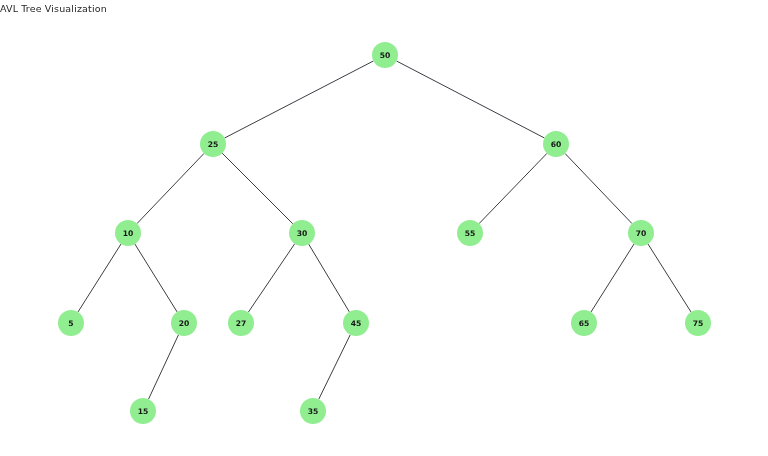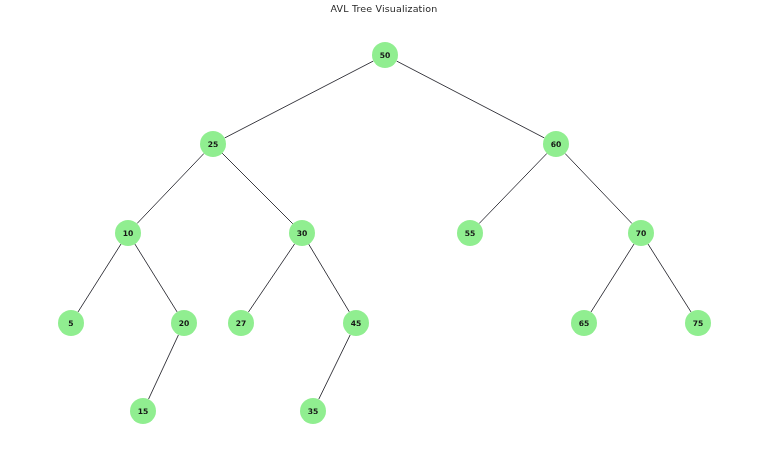--- a/index.html
+++ b/index.html
@@ -20,21 +20,20 @@
     top: 0;
     width: 768px;
     height: 456px;
     background: #ffffff;
   }
   #chart-title {
     position: absolute;
     left: 0;
     top: 3px;
     width: 768px;
-    text-align: center;
     font-size: 9.5px;
     color: #262626;
     font-family: "DejaVu Sans", "Liberation Sans", sans-serif;
     letter-spacing: 0.15px;
     white-space: nowrap;
   }
   #tree-canvas {
     position: absolute;
     left: 0;
     top: 0;

